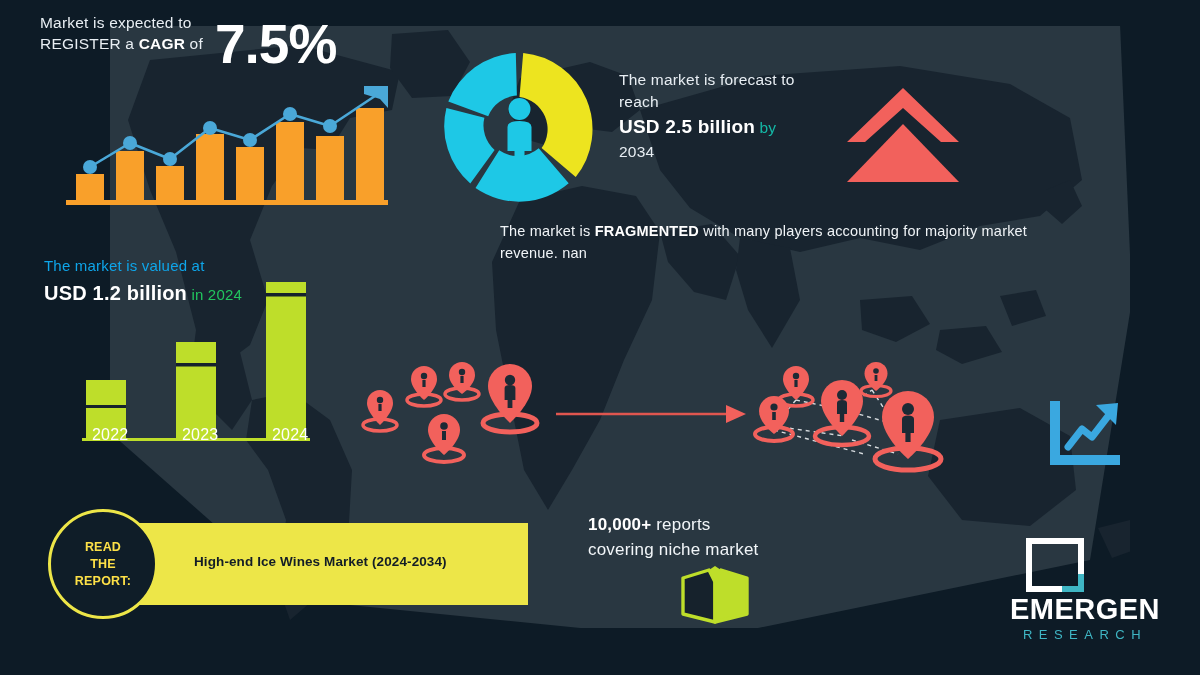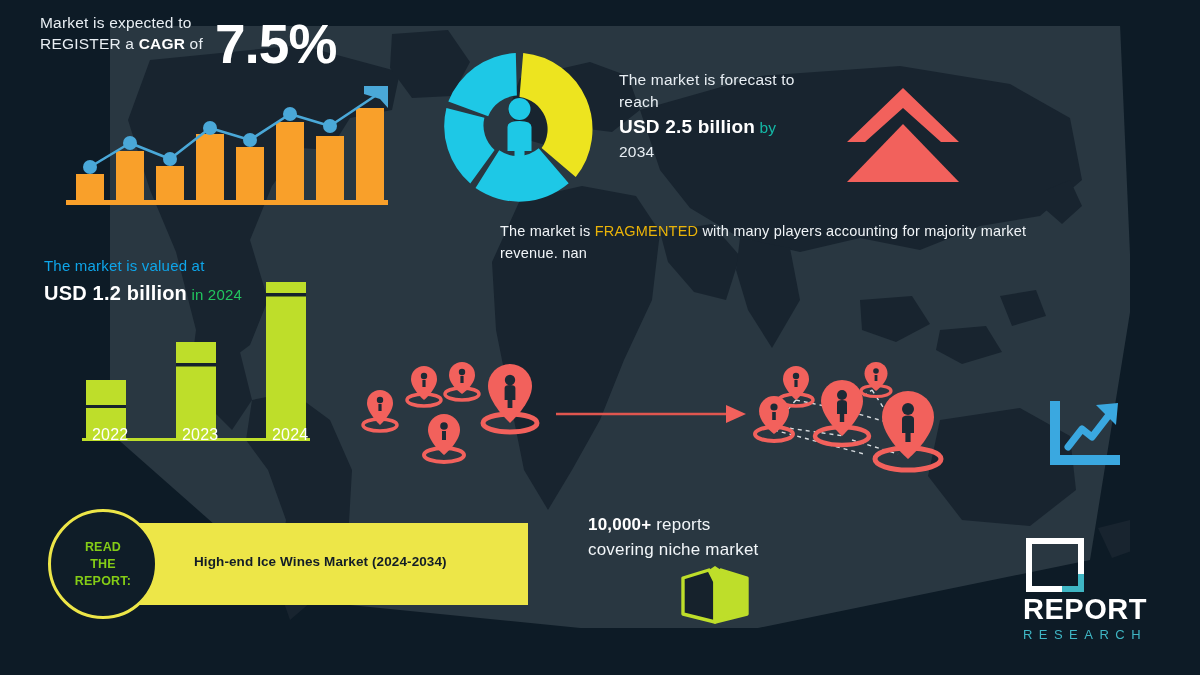--- a/index.html
+++ b/index.html
@@ -40,21 +40,21 @@
   #fc-l2 { font-size:19px; line-height:26px; font-weight:700; color:#ffffff; margin-top:2px; }
   #fc-l2 .sm { font-size:15.5px; font-weight:400; color:#14b8a6; }
   #fc-l3 { font-size:15.5px; line-height:21px; color:#e8eef3; }
 
   
   #chevrons { position:absolute; left:845px; top:86px; width:120px; height:100px; }
 
   
   #fragmented { left:500px; top:220px; width:640px; }
   #fragmented .l { font-size:14.5px; line-height:22px; color:#f0f4f7; }
-  #fragmented .hl { color:#eab308; font-weight:400; }
+  #fragmented .hl { color:#ffffff; font-weight:700; }
 
   
   #valued { left:44px; top:255px; width:300px; }
   #vl1 { font-size:15px; line-height:22px; color:#0ea5e9; }
   #vl2 { font-size:20px; line-height:28px; font-weight:700; color:#ffffff; margin-top:2px; }
   #vl2 .sm { font-size:15px; font-weight:400; color:#22c55e; }
 
   
   #greenchart { position:absolute; left:78px; top:278px; width:235px; height:168px; }
 
@@ -71,21 +71,21 @@
   #rtr-bar-label {
     position:absolute; left:62px; top:31px; font-size:13.5px; font-weight:700;
     color:#131d26; letter-spacing:.1px; white-space:nowrap;padding-left:28px;
   }
   #rtr-circle {
     position:absolute; left:48px; top:509px; width:110px; height:110px;
     border-radius:50%; background:#0f1d28; border:3px solid #ede648;
     display:flex; align-items:center; justify-content:center;
   }
   #rtr-circle-label {
-    font-size:12.5px; font-weight:700; color:#84cc16; text-align:center;
+    font-size:12.5px; font-weight:700; color:#fde047; text-align:center;
     line-height:17px; letter-spacing:.2px;
   }
 
   
   #reports { left:588px; top:512px; width:230px; }
   #rep-l1 { font-size:17px; line-height:25px; color:#f2f6f9; font-weight:400; }
   #rep-l1 .b { font-weight:700; color:#ffffff; }
   #rep-l2 { font-size:17px; line-height:25px; color:#f2f6f9; }
   #bookicon { position:absolute; left:679px; top:564px; width:72px; height:62px; }
 
@@ -338,16 +338,16 @@
 
   <svg id="brand-growth" viewBox="0 0 76 70">
     <path d="M4 2 L14 2 L14 56 L74 56 L74 66 L4 66 Z" fill="#3aa8e0"></path>
     <polyline points="22,48 36,30 46,38 66,12" fill="none" stroke="#3aa8e0" stroke-width="7" stroke-linejoin="round" stroke-linecap="round"></polyline>
     <path d="M50 6 L72 4 L70 26 L62 18 L58 14 Z" fill="#3aa8e0"></path>
   </svg>
   <svg id="brand-mark" viewBox="0 0 66 62">
     <path d="M4 4 L62 4 L62 40 L56 40 L56 10 L10 10 L10 52 L48 52 L48 58 L4 58 Z" fill="#ffffff"></path>
     <path d="M56 40 L62 40 L62 58 L40 58 L40 52 L56 52 Z" fill="#3fb6c4"></path>
   </svg>
-  <div id="brand-name">REPORT</div>
+  <div id="brand-name">EMERGEN</div>
   <div id="brand-sub">RESEARCH</div>
 
 </div>
 
 </body></html>

